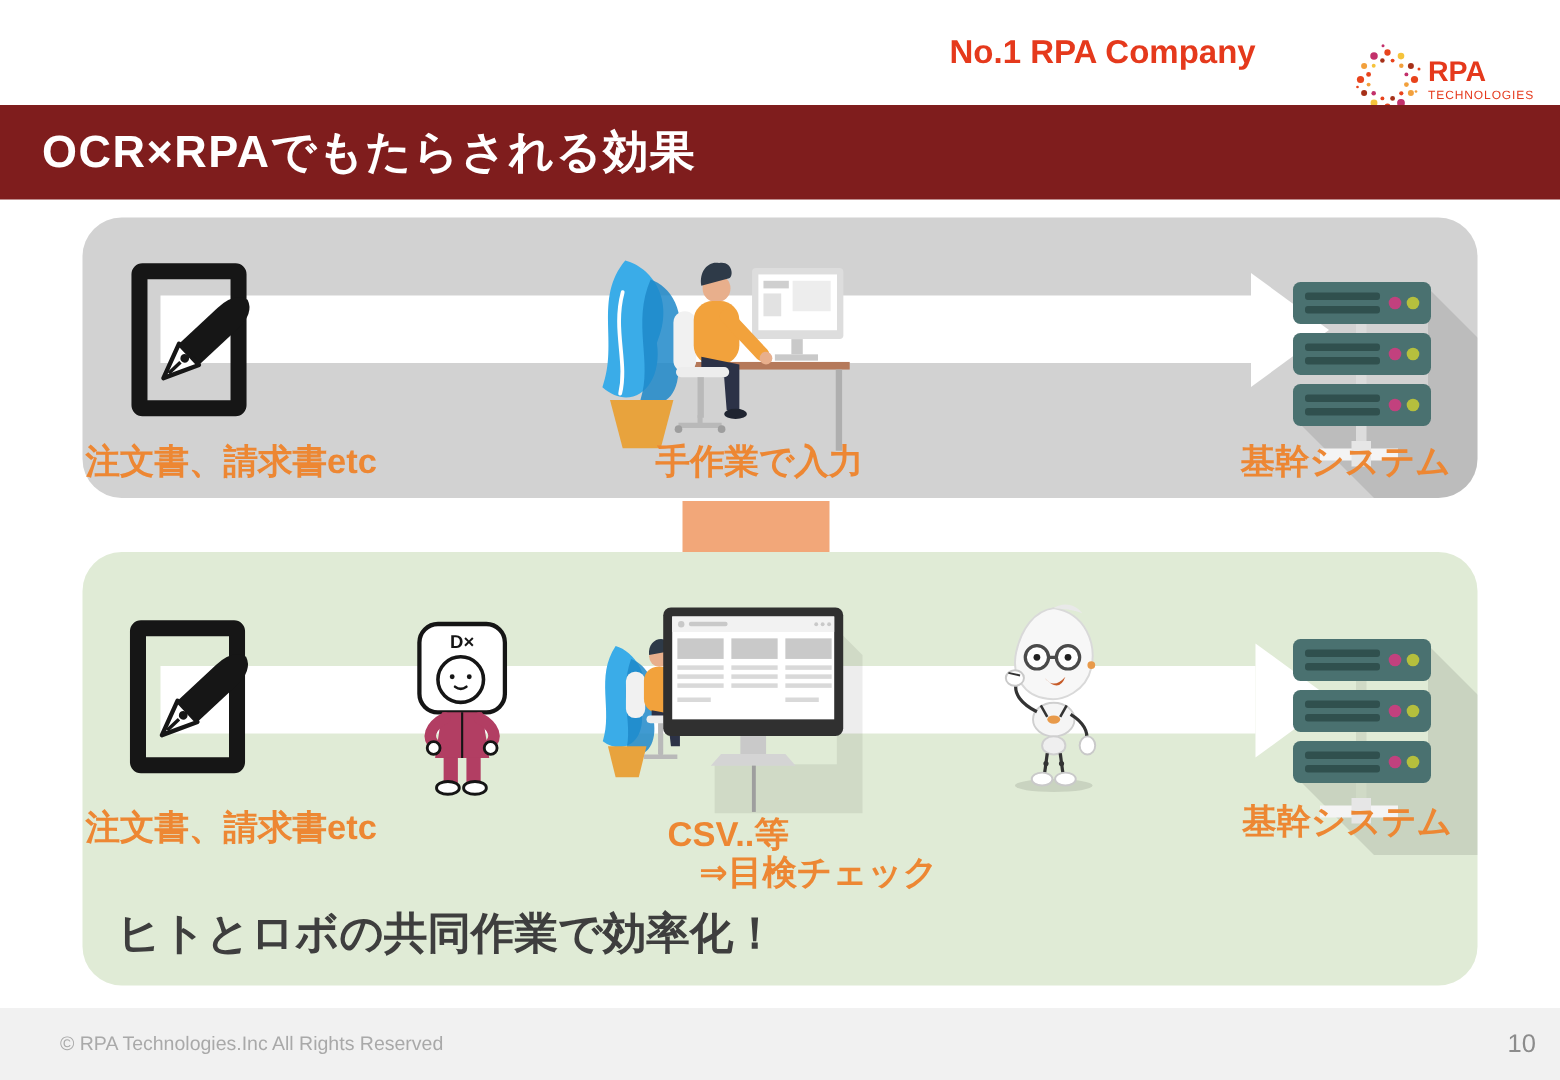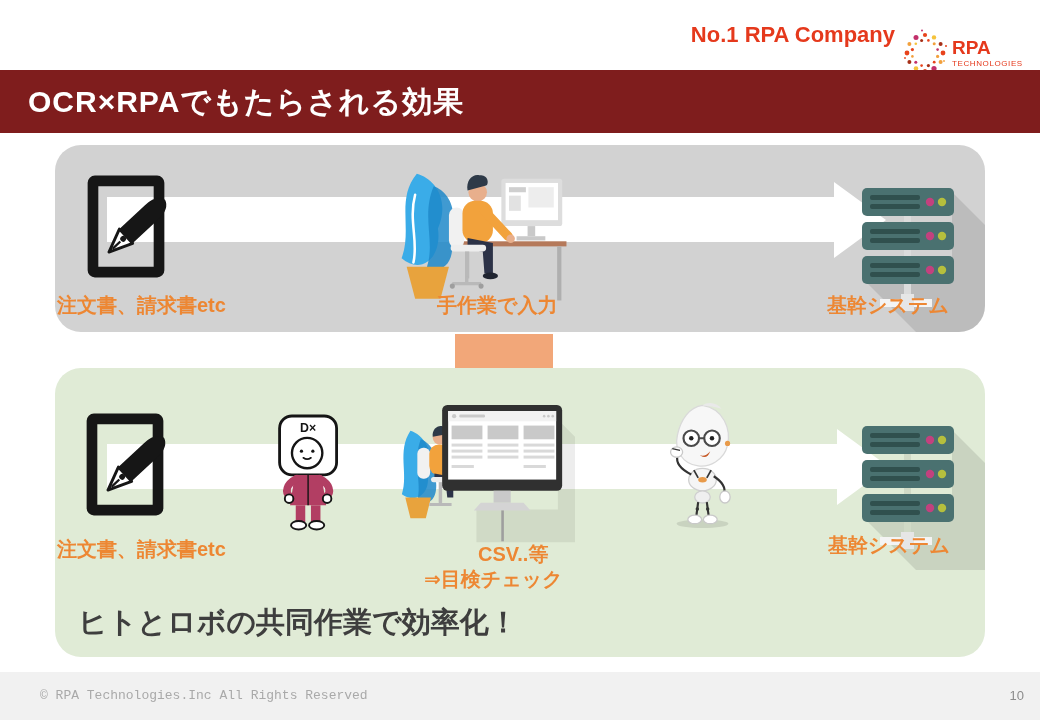--- a/index.html
+++ b/index.html
@@ -2,42 +2,42 @@
 <html><head>
 <meta charset="utf-8">
 <style>
   html,body{margin:0;padding:0;}
   .slide{
     position:relative;width:1040px;height:720px;background:#ffffff;overflow:hidden;
     font-family:"Liberation Sans","DejaVu Sans",sans-serif;
   }
   .abs{position:absolute;}
   
-  .tagline{top:22px;left:600px;width:295px;text-align:right;font-size:22px;font-weight:bold;color:#E5391C;}
+  .tagline{top:22px;left:633px;width:295px;font-size:22px;font-weight:bold;color:#E5391C;}
   .logo{top:28px;left:902px;width:134px;height:50px;}
   
   .banner{top:70px;left:0;width:1040px;height:63px;background:#7f1d1d;}
   .banner-title{color:#ffffff;font-size:30px;font-weight:bold;line-height:63px;padding-left:28px;letter-spacing:1px;}
   
   .panel{border-radius:26px;overflow:hidden;}
   .panel-gray{left:55px;top:145px;width:930px;height:187px;background:#D2D2D2;}
   .panel-green{left:55px;top:368px;width:930px;height:289px;background:#E0EBD6;}
   
   .flow-body{background:#ffffff;}
   .flow-head{width:0;height:0;border-top:38px solid transparent;border-bottom:38px solid transparent;border-left:52px solid #ffffff;}
   
   .down-body{left:455px;top:334px;width:98px;height:37px;background:#F2A779;}
   .down-head{left:417px;top:370px;width:0;height:0;border-left:87px solid transparent;border-right:87px solid transparent;border-top:38px solid #F2A779;}
   
-  .lbl{font-size:20px;font-weight:bold;color:#ED8733;white-space:nowrap;}
+  .lbl{font-size:23px;font-weight:bold;color:#ED8733;white-space:nowrap;}
   .headline{left:78px;top:603px;font-size:29px;font-weight:bold;color:#3E3E3E;white-space:nowrap;font-family:Liberation Serif, serif;}
   
   .footer{left:0;top:672px;width:1040px;height:48px;background:#F1F1F1;}
-  .copyright{left:40px;top:0;line-height:48px;font-size:13px;color:#A9A9A9;font-family:Liberation Mono, monospace;}
-  .pagenum{right:16px;top:0;line-height:48px;font-size:13px;color:#8C8C8C;}
+  .copyright{left:40px;top:0;line-height:48px;font-size:13px;color:#A9A9A9;}
+  .pagenum{right:16px;top:0;line-height:48px;font-size:17px;color:#8C8C8C;}
   svg{display:block;overflow:visible;}
 </style>
 </head>
 <body>
 
 <div class="slide">
 
   <div class="abs tagline">No.1 RPA Company</div>
   <div class="abs logo">
     <svg width="134" height="50" viewBox="0 0 134 50">
@@ -291,22 +291,22 @@
         <rect x="12" y="90" width="50" height="5" rx="2" fill="#30504E"></rect>
         <circle cx="72" cy="88" r="4.2" fill="#C2417E"></circle>
           <circle cx="84" cy="88" r="4.2" fill="#B5BF3D"></circle>
       </g>
       <rect x="22" y="117" width="52" height="8" fill="#F4F4F4"></rect>
       <rect x="43" y="112" width="13" height="17" fill="#E6E6E6"></rect>
     </svg>
   </div>
 
   <div class="abs lbl" style="left:57px;top:536px;">注文書、請求書etc</div>
-  <div class="abs lbl" style="left:445px;top:541px;margin-left:33px;">CSV..等</div>
-  <div class="abs lbl" style="left:424px;top:566px;">⇒目検チェック</div>
+  <div class="abs lbl" style="left:445px;top:541px;">CSV..等</div>
+  <div class="abs lbl" style="left:466px;top:566px;">⇒目検チェック</div>
   <div class="abs lbl" style="left:828px;top:532px;">基幹システム</div>
   <div class="abs headline">ヒトとロボの共同作業で効率化！</div>
 
   <div class="abs footer">
     <div class="abs copyright">© RPA Technologies.Inc All Rights Reserved</div>
     <div class="abs pagenum">10</div>
   </div>
 
 </div>
 

